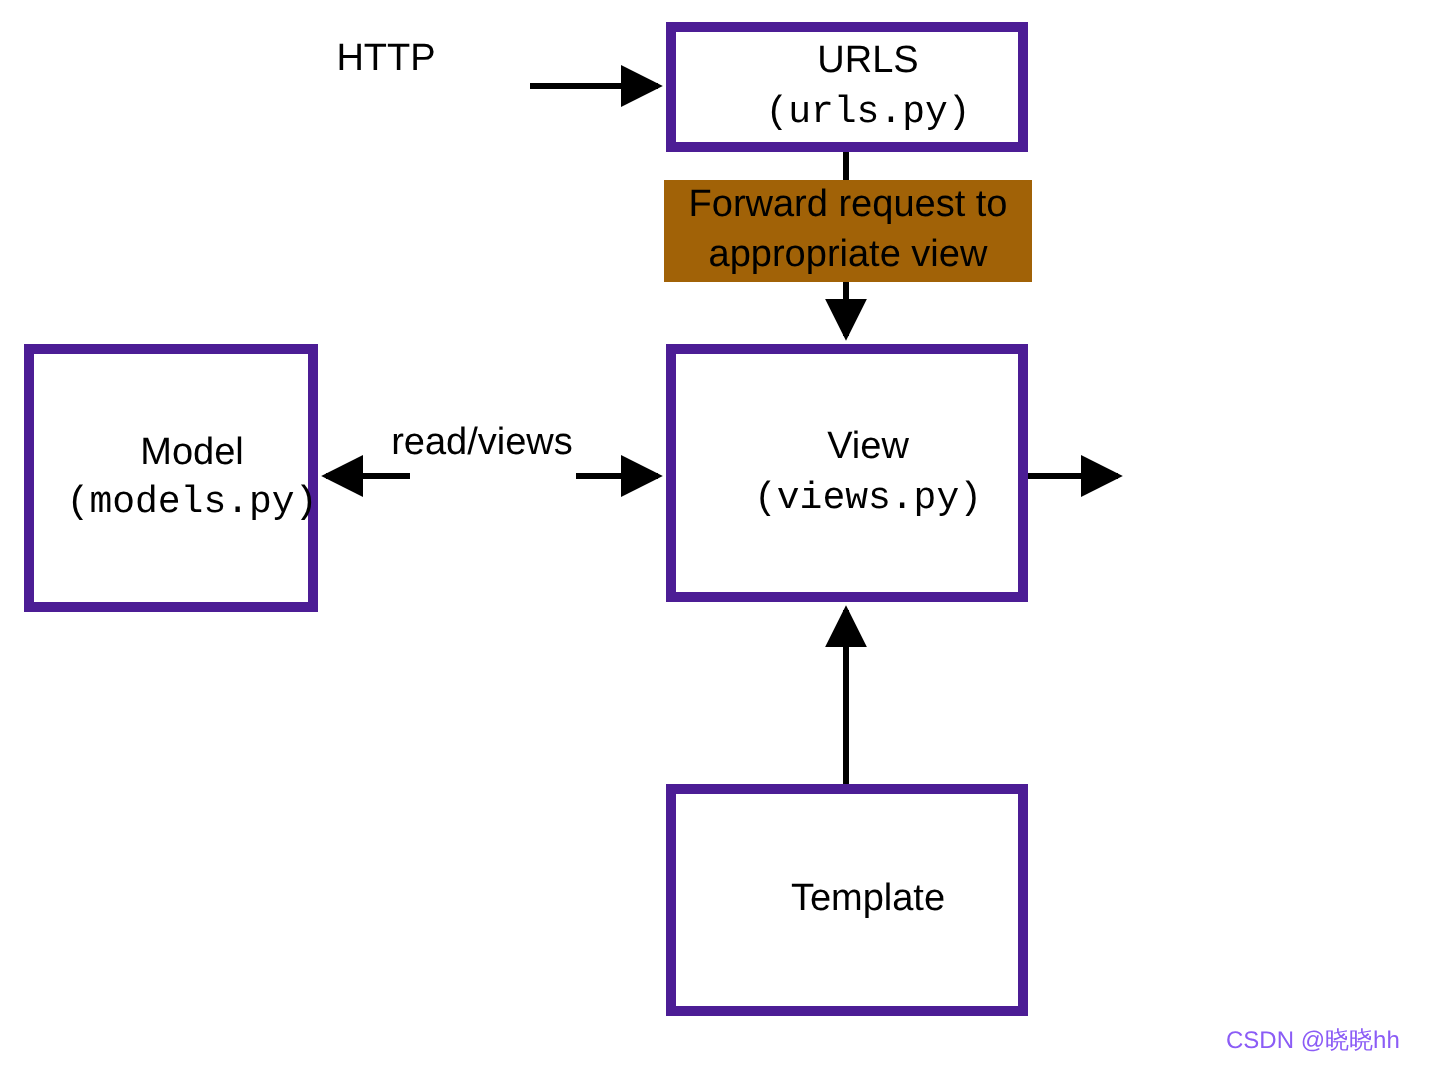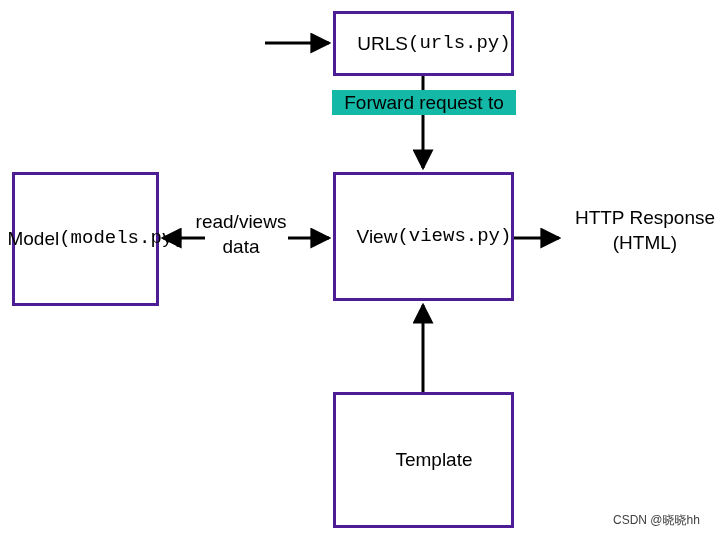--- a/index.html
+++ b/index.html
@@ -21,60 +21,60 @@
   svg.diagram-layer {
     position: absolute;
     left: 0;
     top: 0;
     width: 725px;
     height: 541px;
   }
   .box {
     position: absolute;
     box-sizing: border-box;
-    border: 3px solid #4c1d95;
+    border: 5px solid #4c1d95;
     background: #ffffff;
     display: flex;
-    flex-direction: row;
+    flex-direction: column;
     align-items: center;
     justify-content: center;
     text-align: center;
     line-height: 1.34;
     font-size: 19px;
     color: #000000;
     padding-left: 21px;
   }
   .box .line2 { white-space: nowrap; font-family: Liberation Mono, monospace; }
   .edge-label {
     position: absolute;
     text-align: center;
     font-size: 19px;
     line-height: 1.34;
     color: #000000;
     white-space: nowrap;
   }
   .edge-label.boxed-bg {
-    background: #14b8a6;
+    background: #a16207;
   }
   #box-urls   { left: 333px; top: 11px;  width: 181px; height: 65px; }
   #box-model  { left: 12px;  top: 172px; width: 147px; height: 134px; }
   #box-view   { left: 333px; top: 172px; width: 181px; height: 129px; }
-  #box-template { left: 333px; top: 392px; width: 181px; height: 136px; gap: 48px; }
+  #box-template { left: 333px; top: 392px; width: 181px; height: 116px; gap: 48px; }
 
   #label-http-request { left: 137px; top: 17px;  width: 112px; }
   #label-forward      { left: 332px; top: 90px;  width: 184px; }
   #label-readwrite    { left: 186px; top: 209px; width: 110px; }
   #label-http-response{ left: 569px; top: 205px; width: 152px; }
 
   #watermark {
     position: absolute;
     left: 613px;
     top: 512px;
     font-size: 12px;
-    color: #404040;
+    color: #8b5cf6;
     white-space: nowrap;
   }
 </style>
 </head>
 <body>
 
 <div id="canvas">
 
   <svg class="diagram-layer" viewBox="0 0 725 541" xmlns="http://www.w3.org/2000/svg">
     <defs>
@@ -109,31 +109,28 @@
   <div class="box" id="box-view">
     <span>View</span>
     <span class="line2">(views.py)</span>
   </div>
 
   <div class="box" id="box-template">
     <span>Template</span>
   </div>
 
   <div class="edge-label" id="label-http-request">
+    <div>HTTP</div>
   </div>
 
   <div class="edge-label boxed-bg" id="label-forward">
     <div>Forward request to</div>
+    <div>appropriate view</div>
   </div>
 
   <div class="edge-label" id="label-readwrite">
     <div>read/views</div>
-    <div>data</div>
   </div>
 
-  <div class="edge-label" id="label-http-response">
-    <div>HTTP Response</div>
-    <div>(HTML)</div>
-  </div>
 
   <div id="watermark">CSDN @晓晓hh</div>
 
 </div>
 
 </body></html>

